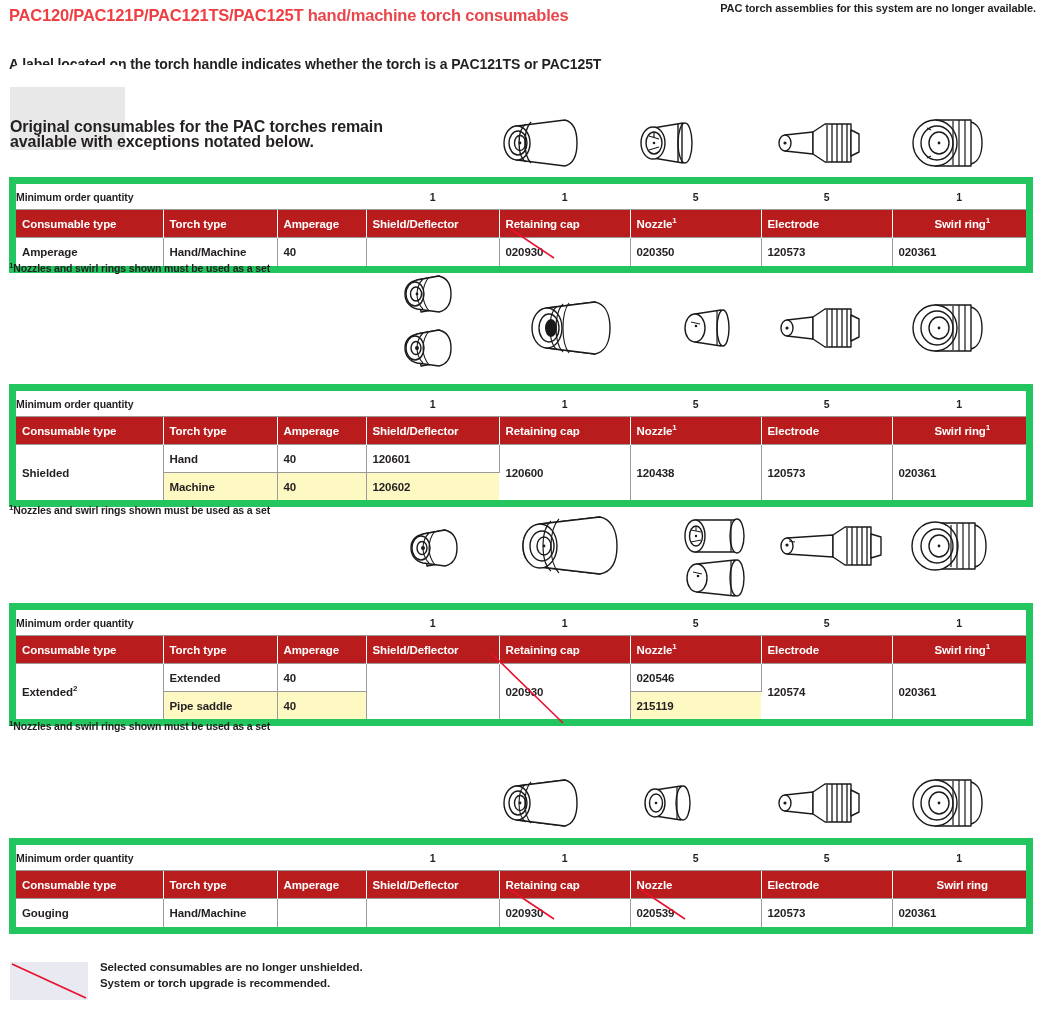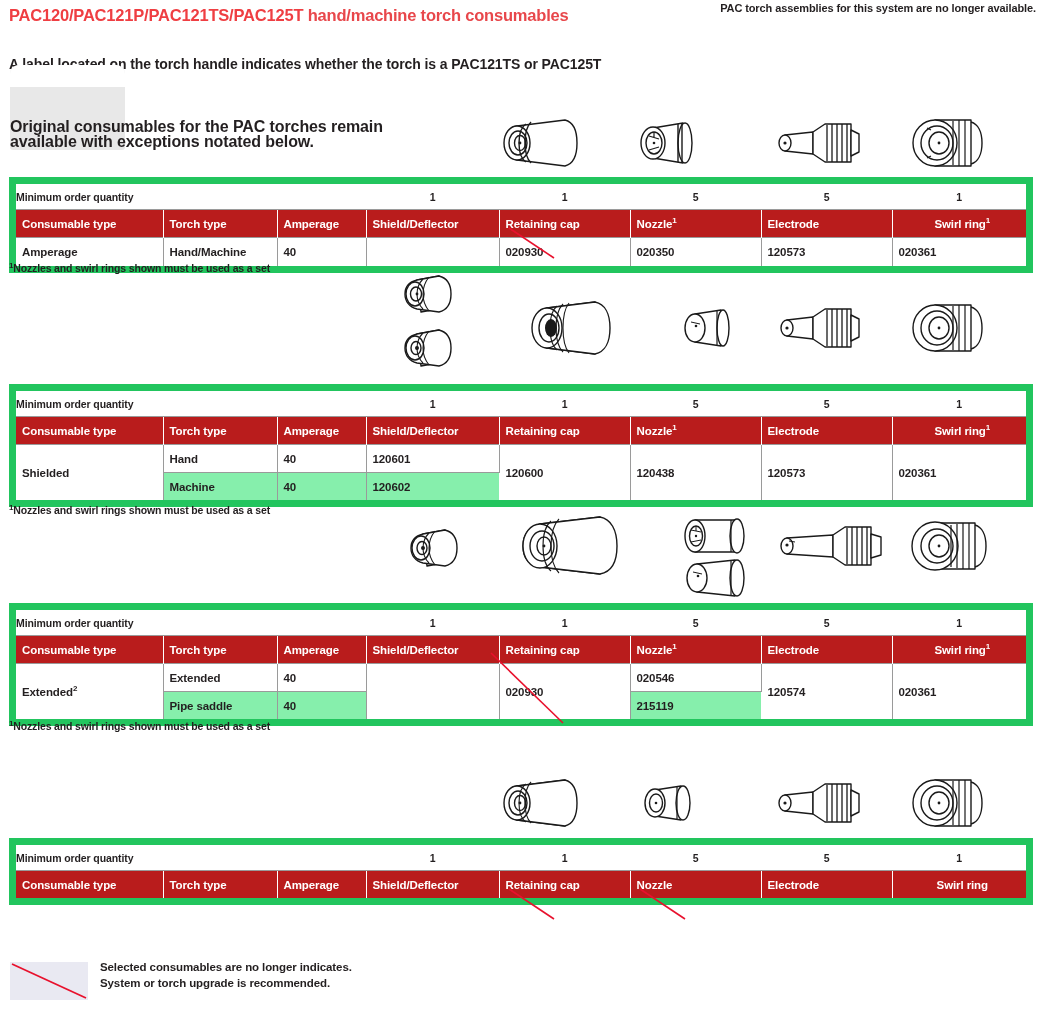--- a/index.html
+++ b/index.html
@@ -68,21 +68,21 @@
   .hdr-row th sup{font-size:8px;vertical-align:super;line-height:0;}
 
   .body-row td{
     font-size:11.5px;font-weight:bold;letter-spacing:-0.1px;color:#231f20;
     border-right:1px solid #9a9a9a;
     border-top:1px solid #9a9a9a;
     padding-left:6px;
   }
   .body-row td:last-child{border-right:none;}
   .body-row td sup{font-size:8px;vertical-align:super;line-height:0;}
-  .shade{background:#86efac;}
+  .shade{background:#fef9c3;}
   .h28{height:28px;}
   .h27{height:27px;}
 
   
   col.c1{width:147px;}
   col.c2{width:114px;}
   col.c3{width:89px;}
   col.c4{width:133px;}
   col.c5{width:131px;}
   col.c6{width:131px;}
@@ -540,37 +540,47 @@
       <tr class="hdr-row">
         <th>Consumable type</th>
         <th>Torch type</th>
         <th>Amperage</th>
         <th>Shield/Deflector</th>
         <th>Retaining cap</th>
         <th>Nozzle</th>
         <th>Electrode</th>
         <th>Swirl ring</th>
       </tr>
+      <tr class="body-row">
+        <td class="h28">Gouging</td>
+        <td class="h28">Hand/Machine</td>
+        <td class="h28"></td>
+        <td class="h28"></td>
+        <td class="h28">020930</td>
+        <td class="h28">020539</td>
+        <td class="h28">120573</td>
+        <td class="h28">020361</td>
+      </tr>
     </tbody>
       </table>
   </div>
   <div class="strike" style="left:509px;top:889px;">
     <svg width="50" height="32">
         <line x1="0" y1="0" x2="45" y2="30" stroke="#e8112d" stroke-width="1.6"></line>
       </svg>
   </div>
   <div class="strike" style="left:640px;top:889px;">
     <svg width="50" height="32">
         <line x1="0" y1="0" x2="45" y2="30" stroke="#e8112d" stroke-width="1.6"></line>
       </svg>
   </div>
 
   <div class="legend-box">
     <svg width="78" height="38" style="display:block">
       <line x1="2" y1="2" x2="76" y2="36" stroke="#e8112d" stroke-width="1.8"></line>
     </svg>
   </div>
   <div class="legend-text">
-    <div>Selected consumables are no longer indicates.</div>
+    <div>Selected consumables are no longer unshielded.</div>
     <div>System or torch upgrade is recommended.</div>
   </div>
 
 </div>
 
 </body></html>

